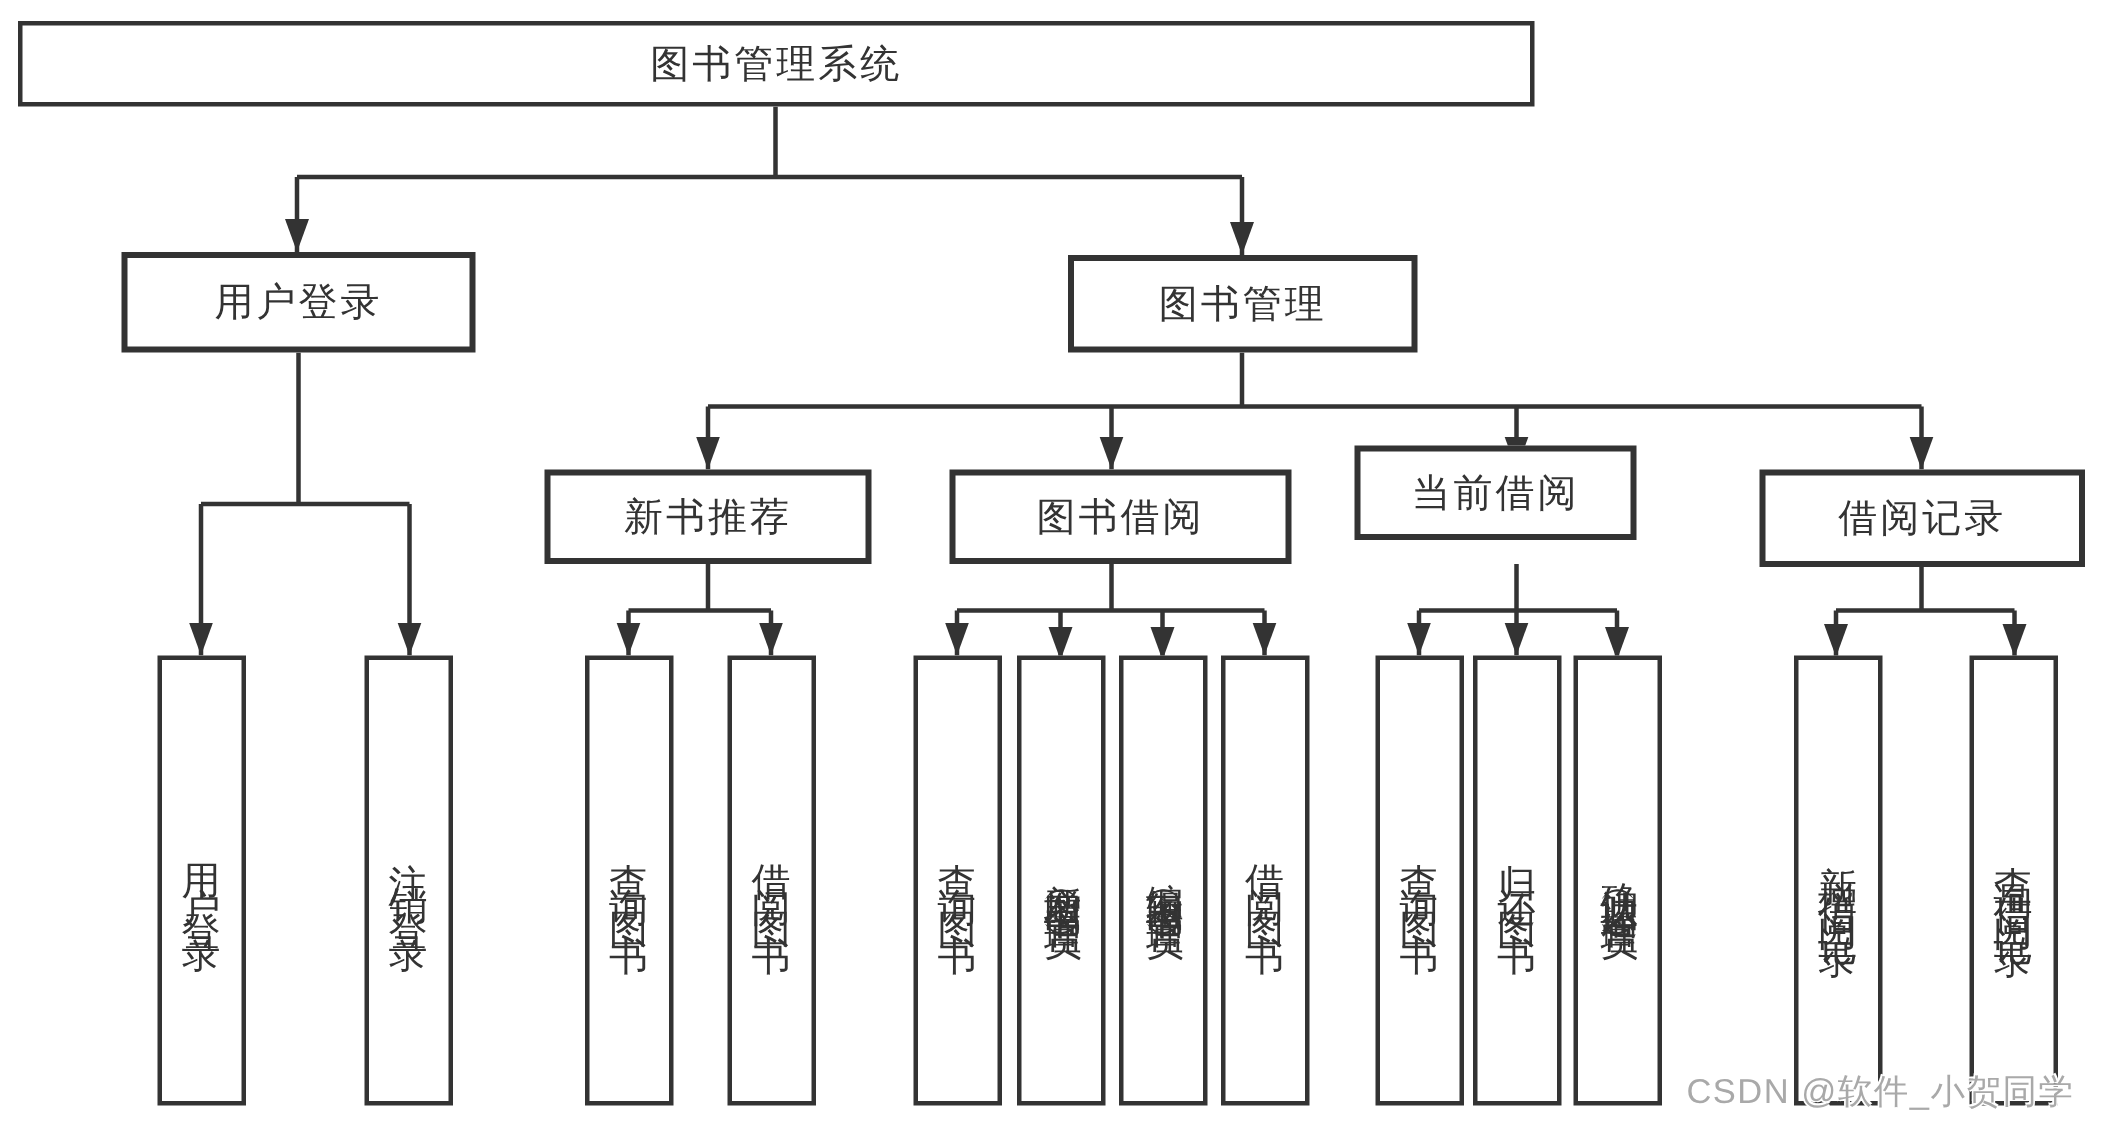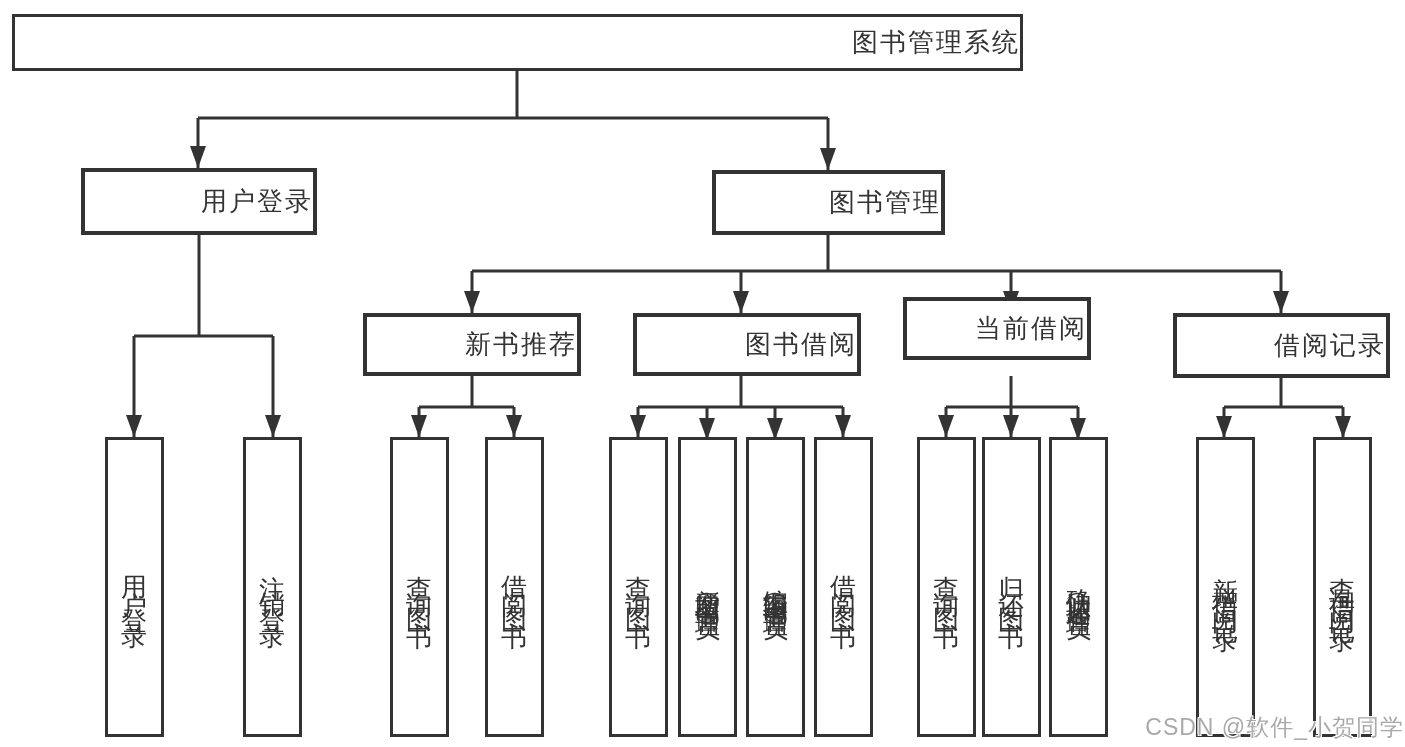--- a/index.html
+++ b/index.html
@@ -23,21 +23,21 @@
     height: 747px;
     pointer-events: none;
   }
   .hbox {
     position: absolute;
     box-sizing: border-box;
     background: #ffffff;
     border: 4px solid #333333;
     display: flex;
     align-items: center;
-    justify-content: flex-end;
+    justify-content: center;
     font-size: 26px;
     color: #333333;
     letter-spacing: 2px;
     white-space: nowrap;
   }
   .rootbox {
     border-width: 3px;
     left: 12px; top: 14px; width: 1011px; height: 57px;
   }
   .n-user-login   { left: 81px;  top: 168px; width: 236px; height: 67px; }
@@ -77,21 +77,21 @@
   .v-c2 { left: 678px; }
   .v-c3 { left: 746px; }
   .v-c4 { left: 814px; }
   .v-d1 { left: 917px; }
   .v-d2 { left: 982px; }
   .v-d3 { left: 1049px; }
   .v-e1 { left: 1196px; }
   .v-e2 { left: 1313px; }
   .watermark {
     position: absolute;
-    right: 1px;
+    right: 22px;
     bottom: 4px;
     font-size: 23px;
     color: #a9a9a9;
     letter-spacing: 1px;
     text-shadow: 1px 1px 0 #ffffff, -1px -1px 0 #ffffff, 1px -1px 0 #ffffff, -1px 1px 0 #ffffff;
     z-index: 5;
     white-space: nowrap;
   }
 </style>
 </head>

